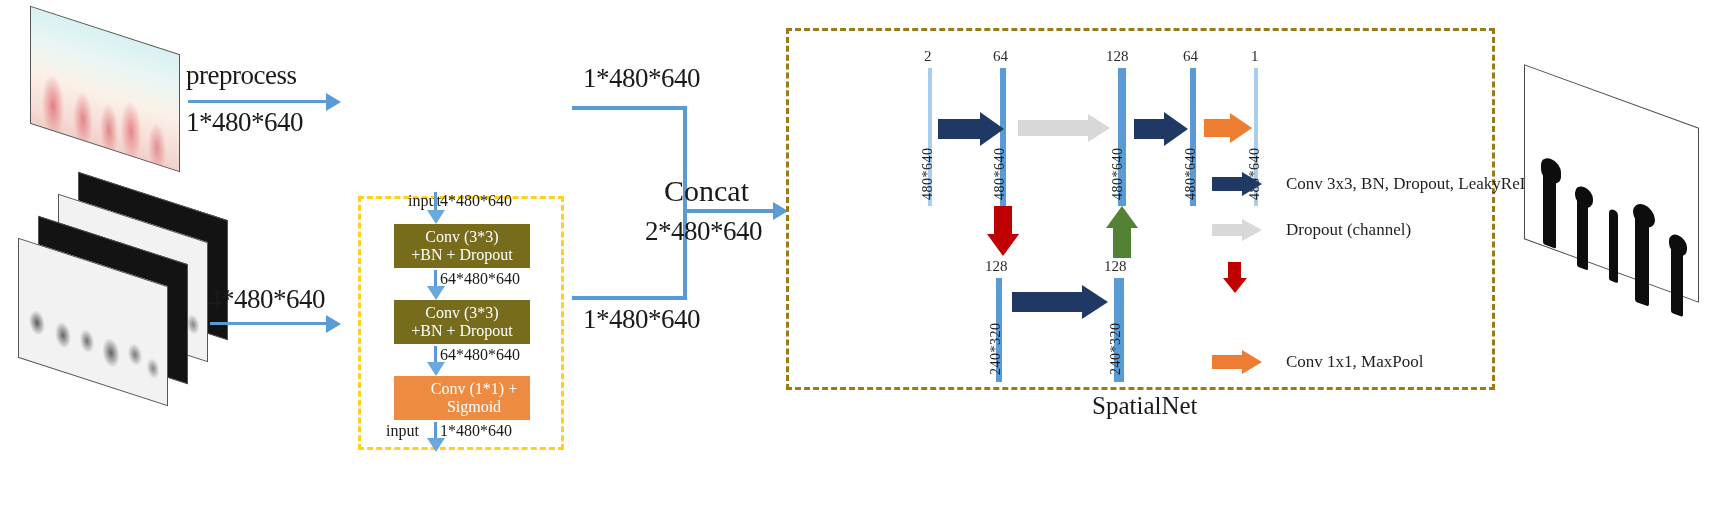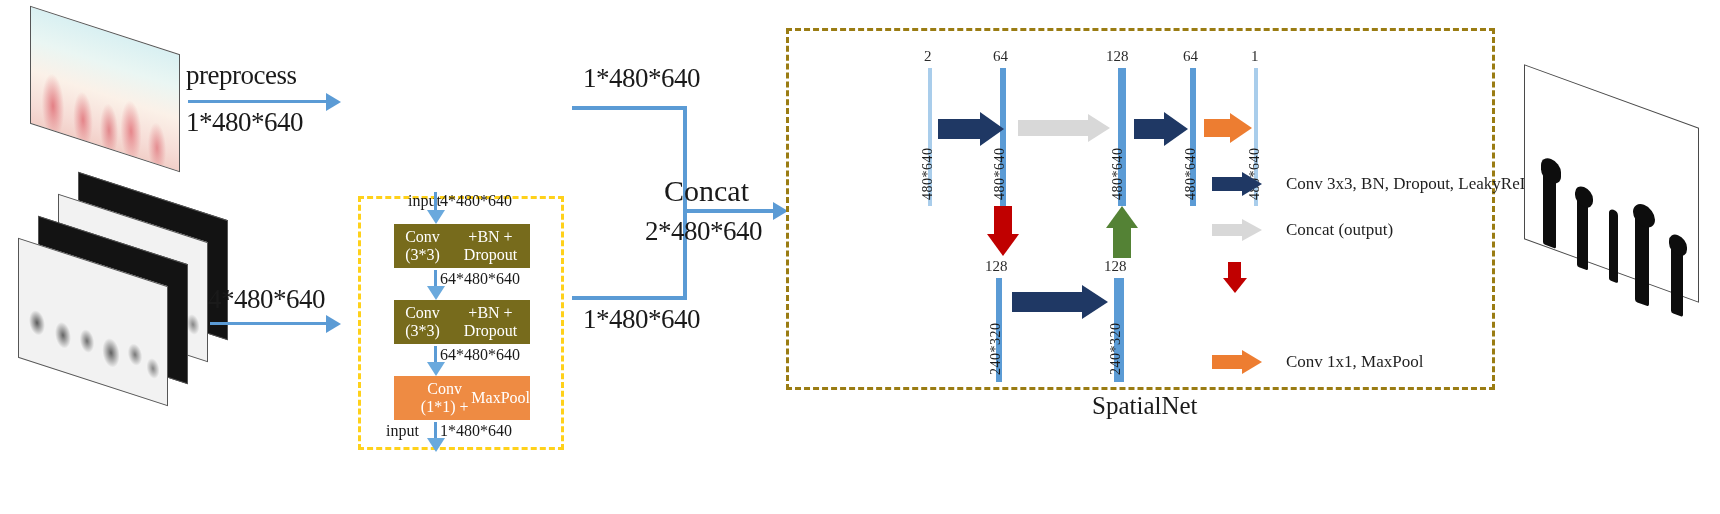--- a/index.html
+++ b/index.html
@@ -81,21 +81,21 @@
     font-size: 40px;
     font-family: "Liberation Serif", serif;
   }
 
   
   .temporal-box {
     border: 3px dashed #ffd11a;
     background: transparent;
   }
   .conv-block {
-    display: flex; flex-direction: row;
+    display: flex; flex-direction: column;
     align-items: center; justify-content: center;
     color: #fff; font-size: 16px; line-height: 1.15;
     font-family: "Liberation Serif", serif;
     text-align: center;
   }
   .conv-olive { background: #776b1c; }
   .conv-orange { background: #ee8b43; padding-left: 24px; }
   .small-dim { font-size: 16px; color: #1a1a1a; white-space: nowrap; }
 
   
@@ -167,21 +167,21 @@
   <div class="abs conv-block conv-olive" style="left:394px; top:300px; width:136px; height:44px;">
     <span>Conv (3*3)</span>
     <span>+BN + Dropout</span>
   </div>
   <div class="abs small-dim" style="left:440px; top:346px;">64*480*640</div>
   <div class="arrow-line" style="left:434px; top:346px; width:3px; height:18px;"></div>
   <div class="arrow-head-d" style="left:426.5px; top:362px;"></div>
 
   <div class="abs conv-block conv-orange" style="left:394px; top:376px; width:136px; height:44px;">
     <span>Conv (1*1) +</span>
-    <span>MaxPool</span>
+    <span>Sigmoid</span>
   </div>
   <div class="abs small-dim" style="left:386px; top:422px;">input</div>
   <div class="abs small-dim" style="left:440px; top:422px;">1*480*640</div>
   <div class="arrow-line" style="left:434px; top:422px; width:3px; height:18px;"></div>
   <div class="arrow-head-d" style="left:426.5px; top:438px;"></div>
 
 
   <div class="arrow-line" style="left:572px; top:296px; width:115px; height:4px;"></div>
   <div class="arrow-line" style="left:683px; top:218px; width:4px; height:82px;"></div>
   <div class="abs txt dim-label" style="left:583px; top:304px;">1*480*640</div>
@@ -262,21 +262,21 @@
       <span class="head" style="left:30px; top:0; border-top:12px solid transparent; border-bottom:12px solid transparent; border-left:20px solid #1f3864;"></span>
     </span>
     <span class="legend-text">Conv 3x3, BN, Dropout, LeakyReLU</span>
   </div>
 
   <div class="legend-row" style="left:1212px; top:218px;">
     <span class="farrow" style="position:relative; display:inline-block; width:52px; height:24px; margin-right:22px;">
       <span class="shaft" style="left:0; top:6px; width:32px; height:12px; background:#d8d8d8;"></span>
       <span class="head" style="left:30px; top:1px; border-top:11px solid transparent; border-bottom:11px solid transparent; border-left:20px solid #d8d8d8;"></span>
     </span>
-    <span class="legend-text">Concat (output)</span>
+    <span class="legend-text">Dropout (channel)</span>
   </div>
 
   <div class="legend-row" style="left:1212px; top:262px;">
     <span class="farrow" style="position:relative; display:inline-block; width:52px; height:32px; margin-right:22px;">
       <span class="shaft" style="left:16px; top:0; width:13px; height:18px; background:#c00000;"></span>
       <span class="head" style="left:11px; top:16px; border-left:12px solid transparent; border-right:12px solid transparent; border-top:15px solid #c00000;"></span>
     </span>
   </div>
 
 

